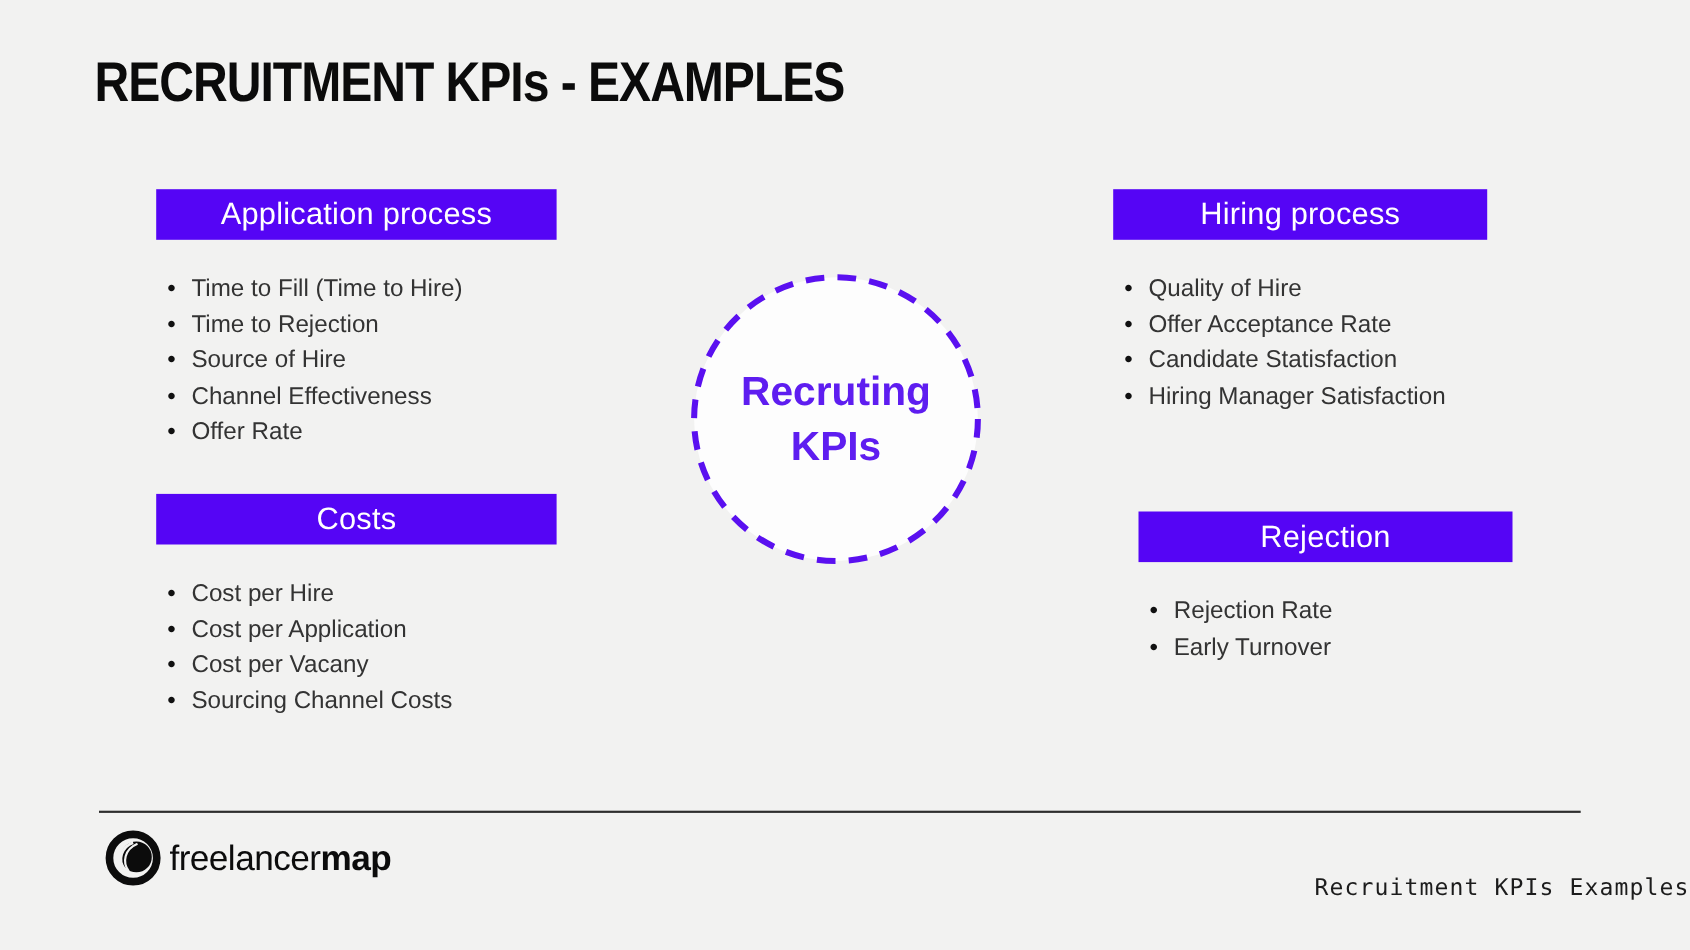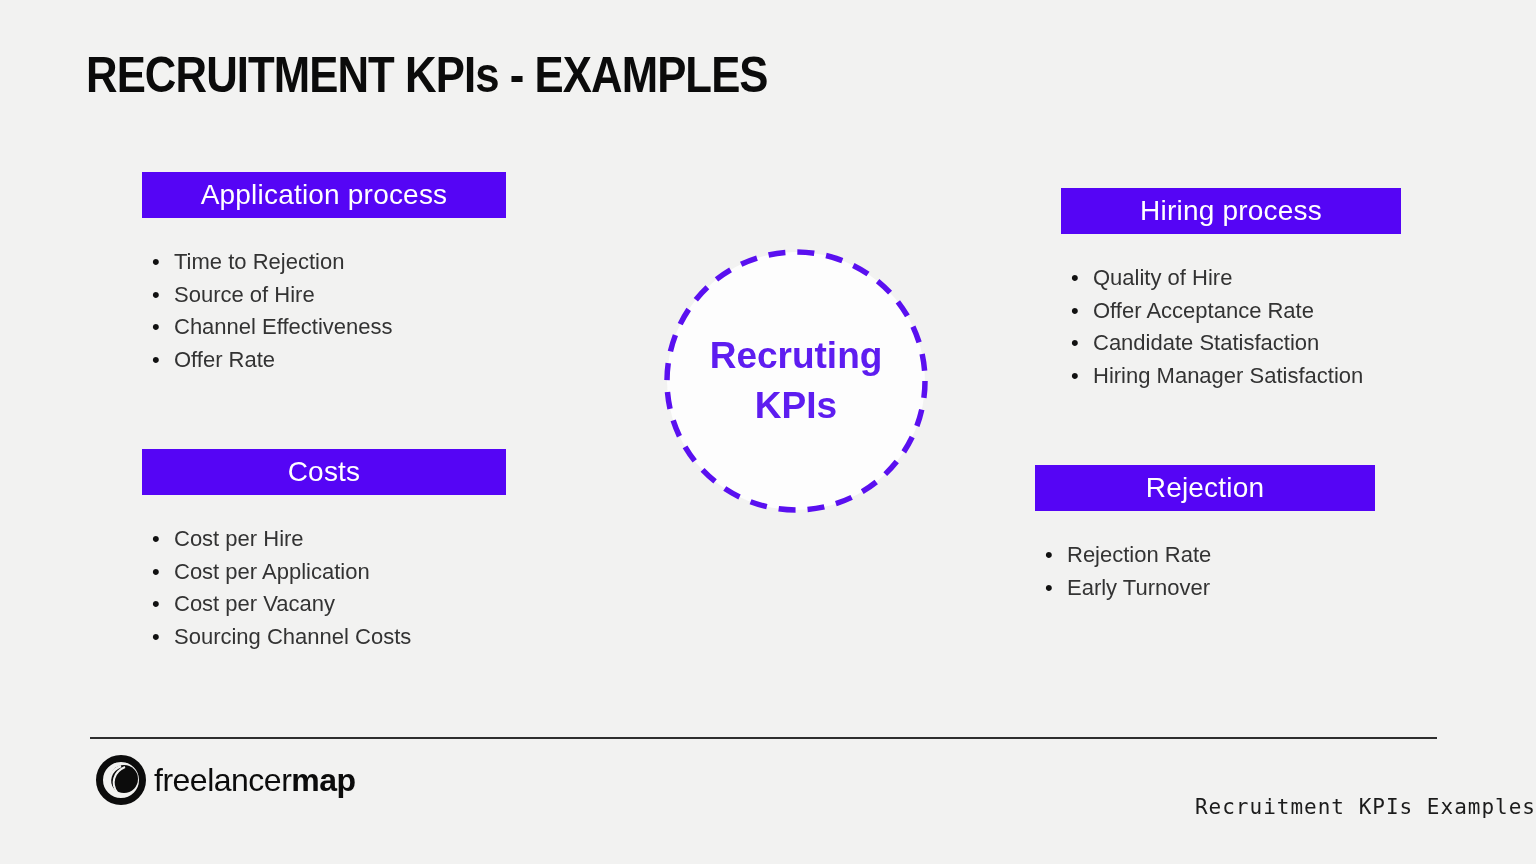--- a/index.html
+++ b/index.html
@@ -22,21 +22,21 @@
     letter-spacing: -1px;
     transform: scaleX(0.93) scaleY(1.08);
     transform-origin: left top;
     white-space: nowrap;
   }
 
   
   .panel { position: absolute; }
   .pos-application { left: 142px; top: 172px; width: 364px; }
   .pos-costs       { left: 142px; top: 449px; width: 364px; }
-  .pos-hiring      { left: 1061px; top: 172px; width: 340px; margin-top: 16px; }
+  .pos-hiring      { left: 1012px; top: 172px; width: 340px; }
   .pos-rejection   { left: 1035px; top: 465px; width: 340px; }
 
   .panel-header {
     background: var(--accent, #5505F5);
     color: #ffffff;
     font-size: 28px;
     font-weight: 400;
     text-align: center;
     height: 46px;
     line-height: 46px;
@@ -60,21 +60,21 @@
     content: "•";
     position: absolute;
     left: 6px;
     color: #111111;
     font-size: 22px;
   }
 
   
   .center-circle {
     position: absolute;
-    left: 663px; top: 248px;
+    left: 627px; top: 248px;
     width: 266px; height: 266px;
   }
   .center-circle svg { position: absolute; inset: 0; }
   .circle-text {
     position: absolute; inset: 0;
     display: flex; flex-direction: column;
     align-items: center; justify-content: center;
     gap: 8px;
     color: var(--circle-text, #5E1DF0);
     font-weight: 700;
@@ -115,20 +115,21 @@
 </head>
 <body>
 
 <div class="canvas">
 
   <h1 class="page-title">RECRUITMENT KPIs - EXAMPLES</h1>
 
   <section class="panel pos-application">
     <div class="panel-header">Application process</div>
     <ul class="kpi-list">
+      <li>Time to Fill (Time to Hire)</li>
       <li>Time to Rejection</li>
       <li>Source of Hire</li>
       <li>Channel Effectiveness</li>
       <li>Offer Rate</li>
     </ul>
   </section>
 
   <section class="panel pos-hiring">
     <div class="panel-header">Hiring process</div>
     <ul class="kpi-list">

